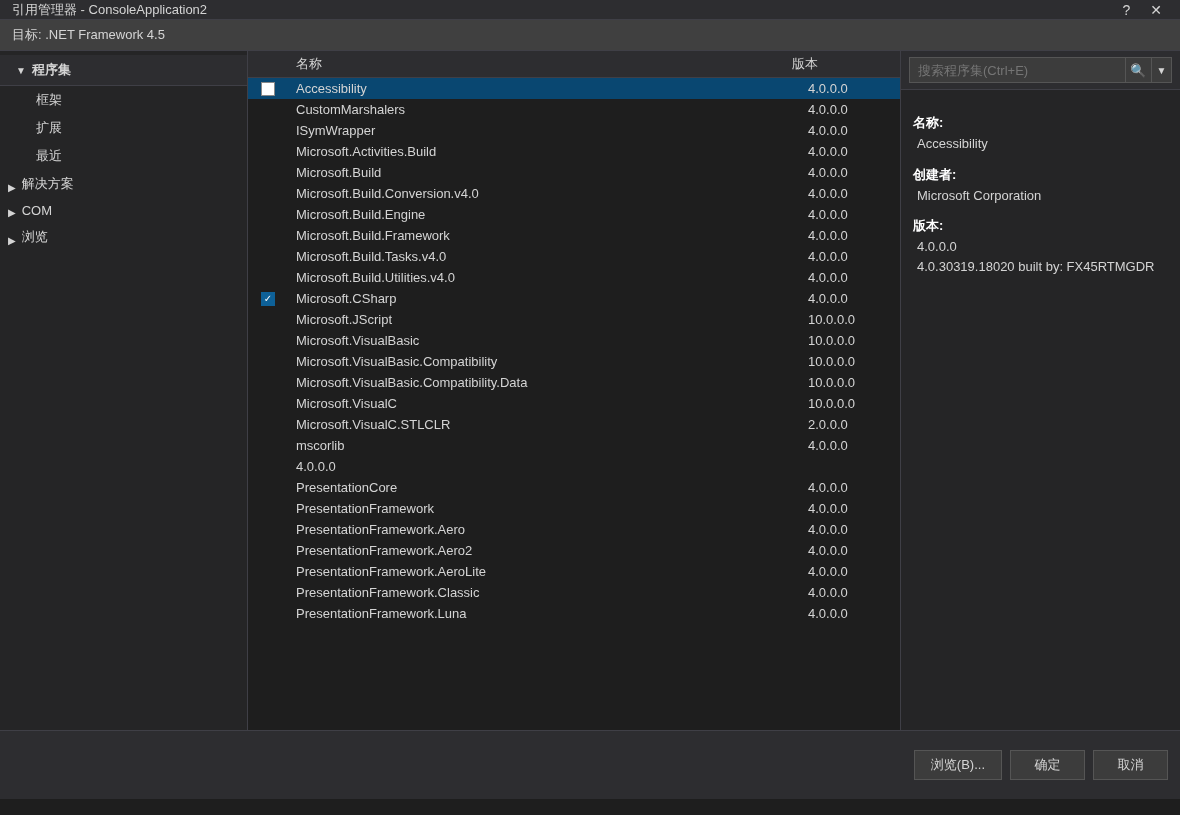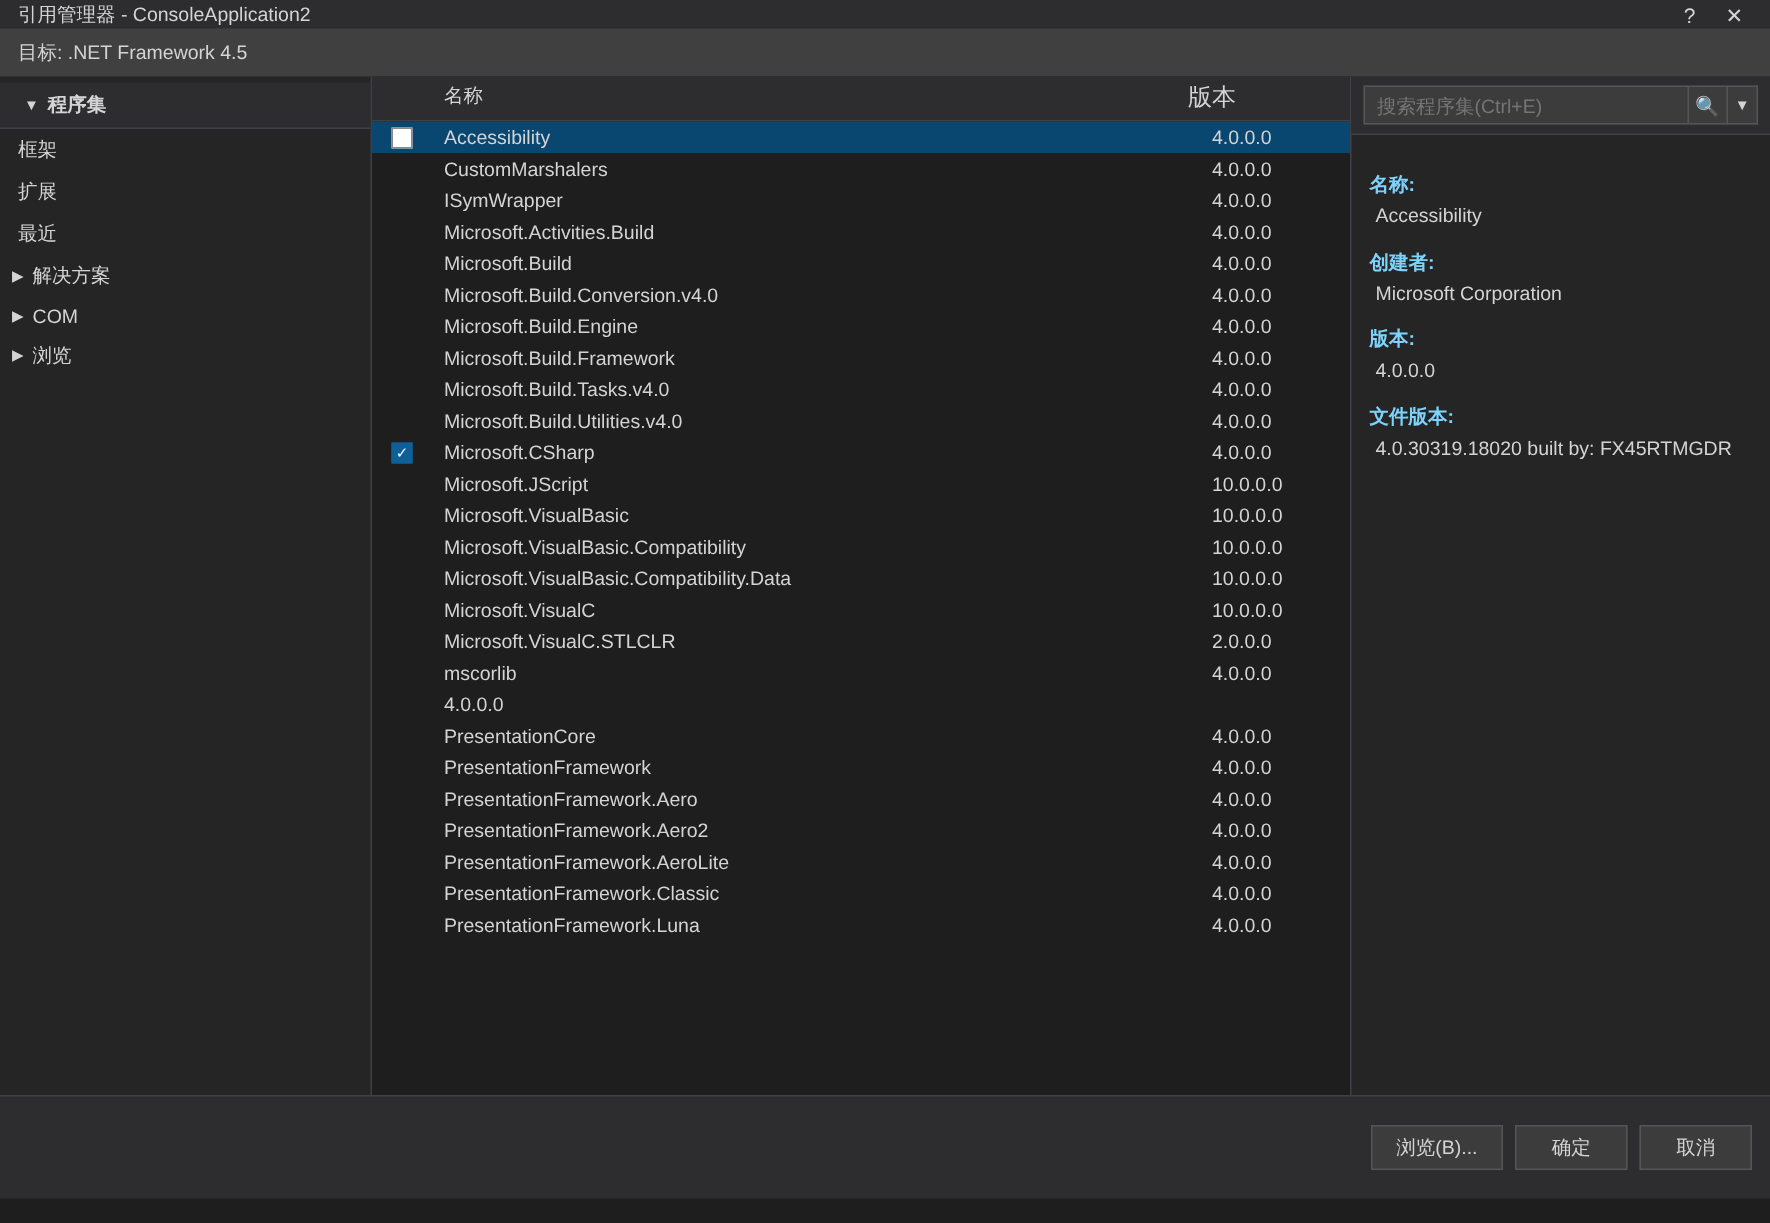--- a/index.html
+++ b/index.html
@@ -73,22 +73,22 @@
     
     .sidebar {
       width: 248px;
       background: #252526;
       border-right: 1px solid #3f3f46;
       padding-top: 4px;
       flex-shrink: 0;
     }
     .sidebar-item {
       display: flex;
-      align-items: center;
-      padding: 5px 12px 5px 12px;
+      align-items: flex-end;
+      padding: 5px 12px 5px 36px;
       cursor: pointer;
       color: #d4d4d4;
       font-size: 13px;
     }
     .sidebar-item.has-arrow { padding-left: 8px; }
     .sidebar-arrow {
       margin-right: 6px;
       font-size: 10px;
       color: #d4d4d4;
     }
@@ -129,21 +129,21 @@
     }
     .list-header-name {
       flex: 1;
       padding: 0 8px;
       font-size: 13px;
       color: #d4d4d4;
     }
     .list-header-version {
       width: 100px;
       padding: 0 8px;
-      font-size: 16px;
+      font-size: 13px;
       color: #d4d4d4;
       flex-shrink: 0;
     }
     .list-header-scrollpad {
       width: 16px;
       flex-shrink: 0;
     }
 
     .list-scroll-container {
       flex: 1;
@@ -201,21 +201,21 @@
       background: #0e6198;
       border-color: #0e6198;
       color: #fff;
     }
     .cb-box.unchecked-white {
       background: #fff;
       border-color: #888;
     }
     .details-label {
       font-weight: bold;
-      color: #7dd3fc;
+      color: #ffffff;
       margin-top: 12px;
       margin-bottom: 2px;
     }
     .details-value {
       color: #d4d4d4;
       padding-left: 4px;
       line-height: 1.5;
     }
 
     
@@ -500,21 +500,20 @@
           <span>▼</span>
         </button>
       </div>
       <div class="details-content">
         <div class="details-label">名称:</div>
         <div class="details-value">Accessibility</div>
         <div class="details-label">创建者:</div>
         <div class="details-value">Microsoft Corporation</div>
         <div class="details-label">版本:</div>
         <div class="details-value">4.0.0.0</div>
-        <div class="details-label">文件版本:</div>
         <div class="details-value">4.0.30319.18020 built by: FX45RTMGDR</div>
       </div>
     </div>
   </div>
 
   <div class="footer">
     <button class="footer-btn">浏览(B)...</button>
     <button class="footer-btn">确定</button>
     <button class="footer-btn">取消</button>
   </div>

